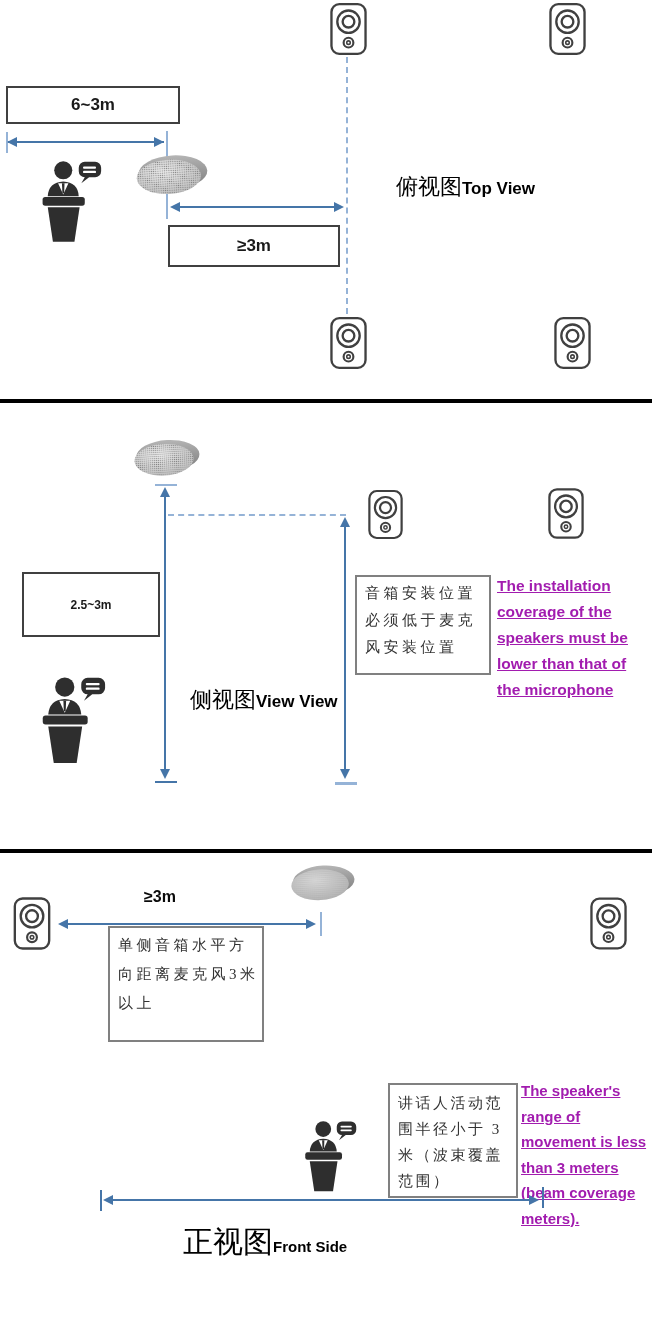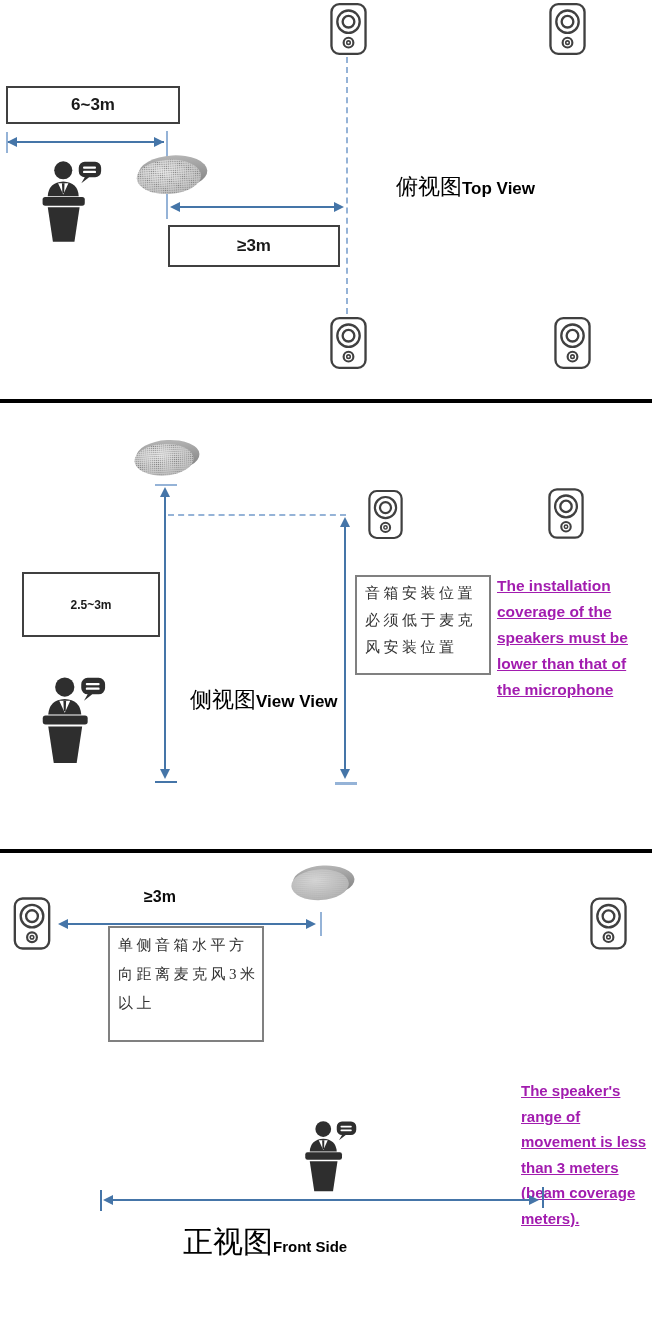--- a/index.html
+++ b/index.html
@@ -283,20 +283,26 @@
   <div class="speaker" style="left:590px;top:897px;width:37px;height:53px;">
     <svg viewBox="0 0 38 54">
         <rect x="1.5" y="1.5" width="35" height="51" rx="8" fill="#fff" class="spk-line" stroke-width="2.4"></rect>
         <circle cx="19" cy="19.5" r="11.5" class="spk-line" stroke-width="2.4"></circle>
         <circle cx="19" cy="19.5" r="6" class="spk-line" stroke-width="2.4"></circle>
         <circle cx="19" cy="41" r="5" class="spk-line" stroke-width="2.2"></circle>
         <circle cx="19" cy="41" r="1.8" class="spk-line" stroke-width="1.6"></circle>
       </svg>
   </div>
 
+  <div class="note-box" style="left:388px;top:1083px;width:130px;height:115px;padding-top:5px;">
+    <span class="ln" style="line-height:26px;letter-spacing:2.5px;">讲话人活动范</span>
+    <span class="ln" style="line-height:26px;letter-spacing:2.5px;">围半径小于 3</span>
+    <span class="ln" style="line-height:26px;letter-spacing:2.5px;">米（波束覆盖</span>
+    <span class="ln" style="line-height:26px;letter-spacing:2.5px;">范围）</span>
+  </div>
 
   <div class="en-note" style="left:521px;top:1078px;width:130px;font-size:15px;line-height:25.5px;">
     <span class="ln">The speaker's</span>
     <span class="ln">range of</span>
     <span class="ln">movement is less</span>
     <span class="ln">than 3 meters</span>
     <span class="ln">(beam coverage</span>
     <span class="ln">meters).</span>
   </div>
 

